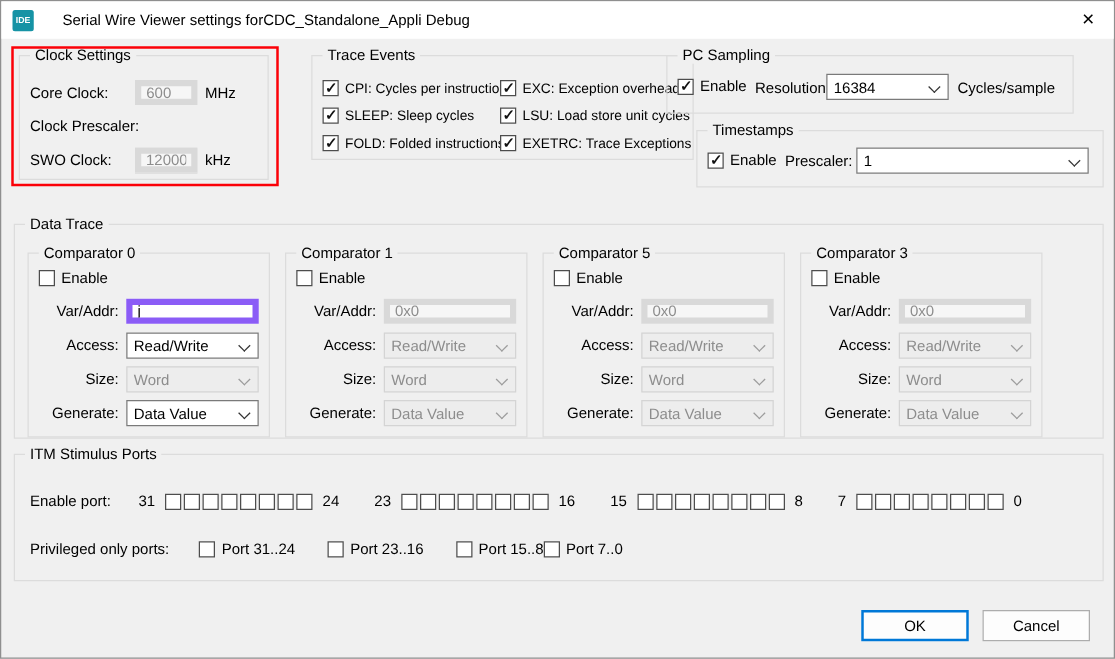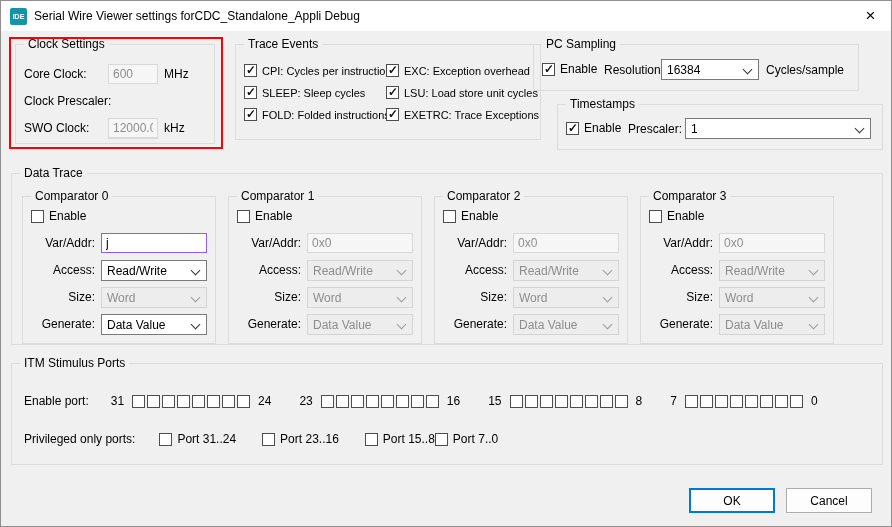--- a/index.html
+++ b/index.html
@@ -3,35 +3,35 @@
 <meta charset="utf-8">
 <style>
   *{box-sizing:border-box;margin:0;padding:0}
   html,body{width:892px;height:527px}
   body{position:relative;font-family:"Liberation Sans",sans-serif;font-size:12px;color:#000;
        background:#f0f0f0;border:1px solid #8f8f8f;overflow:hidden}
 
   .titlebar{position:absolute;left:0;top:0;width:892px;height:30px;background:#ffffff}
   .app-icon{position:absolute;left:9px;top:7px;width:17px;height:17px;background:#1693a5;color:#fff;
             font-size:7px;font-weight:bold;display:flex;align-items:center;justify-content:center;border-radius:2px}
-  .title-text{position:absolute;left:33px;top:0;line-height:30px;white-space:nowrap}
+  .title-text{position:absolute;left:49px;top:0;line-height:30px;white-space:nowrap}
   .close-btn{position:absolute;right:0;top:0;width:45px;height:30px;display:flex;align-items:center;
              justify-content:center;font-size:17px;cursor:pointer}
 
   .groupbox{position:absolute;border:1px solid #dcdcdc}
   .legend{position:absolute;top:-8px;left:8px;background:#f0f0f0;padding:0 4px;white-space:nowrap}
 
   .cbrow{position:absolute;display:flex;align-items:center;gap:5px;white-space:nowrap}
   .cb{width:13px;height:13px;border:1px solid #4d4d4d;background:#fff;position:relative;flex:none;display:inline-block}
   .cb.checked::after{content:"\2713";position:absolute;left:1px;top:-2px;font-size:12px;font-weight:bold;color:#111}
   .cblabel{white-space:nowrap}
   .tight .cblabel{font-size:11px}
 
   .label{position:absolute;white-space:nowrap}
-  .textbox{position:absolute;height:20px;border:1px solid #8b5cf6;background:#fff;
+  .textbox{position:absolute;height:20px;border:5px solid #8b5cf6;background:#fff;
            font:12px "Liberation Sans",sans-serif;padding:0 4px;color:#000;outline:none}
   .textbox.dis{background:#f6f6f6;border-color:#d9d9d9;color:#8d8d8d}
 
   .combo{position:absolute;height:21px;border:1px solid #7a7a7a;background:#fff;display:flex;
          align-items:center;padding:0 20px 0 5px;white-space:nowrap;cursor:default}
   .combo .chev{position:absolute;right:7px;top:6px;width:7px;height:7px;border-right:1.6px solid #333;
                border-bottom:1.6px solid #333;transform:rotate(45deg)}
   .combo.dis{background:#ededed;border-color:#d4d4d4;color:#8d8d8d}
   .combo.dis .chev{border-color:#9c9c9c}
 
@@ -63,21 +63,21 @@
 
   <span class="label" style="left:8px;top:49px">Clock Prescaler:</span>
   <input class="textbox dis" style="left: 92px; top: 46px; width: 50px; margin-top: 28px;" value="50">
 
   <span class="label" style="left:8px;top:76px">SWO Clock:</span>
   <input class="textbox dis" style="left: 92px; top: 73px; width: 50px;" value="12000.0">
   <span class="label" style="left:148px;top:76px">kHz</span>
 </div>
 <div class="hl-rect" style="left:8px;top:36px;width:214px;height:112px"></div>
 
-<div class="groupbox tight" style="left:234px;top:43px;width:306px;height:96px">
+<div class="groupbox tight" style="left:248px;top:43px;width:306px;height:84px">
   <span class="legend">Trace Events</span>
 
   <span class="cbrow" style="left:8px;top:19px">
     <span class="cb checked"></span>
     <span class="cblabel">CPI: Cycles per instruction</span>
   </span>
   <span class="cbrow" style="left:150px;top:19px">
     <span class="cb checked"></span>
     <span class="cblabel">EXC: Exception overhead</span>
   </span>
@@ -120,21 +120,21 @@
     <span class="cb checked"></span>
     <span class="cblabel">Enable</span>
   </span>
   <span class="label" style="left:70px;top:17px">Prescaler:</span>
   <div class="combo" style="left:127px;top:13px;width:186px">
     <span>1</span>
     <span class="chev"></span>
   </div>
 </div>
 
-<div class="groupbox" style="left:10px;top:172px;width:872px;height:172px">
+<div class="groupbox" style="left:10px;top:178px;width:872px;height:172px">
   <span class="legend">Data Trace</span>
 
   <div class="groupbox" style="left:10px;top:22px;width:194px;height:148px">
     <span class="legend">Comparator 0</span>
     <span class="cbrow" style="left:8px;top:12px">
       <span class="cb"></span>
       <span class="cblabel">Enable</span>
     </span>
     <span class="label" style="left:0;top:39px;width:72px;text-align:right">Var/Addr:</span>
     <input class="textbox" style="left: 78px; top: 36px; width: 106px;" value="j">
@@ -174,21 +174,21 @@
       <span class="chev"></span>
     </div>
     <span class="label" style="left:0;top:120px;width:72px;text-align:right">Generate:</span>
     <div class="combo dis" style="left:78px;top:117px;width:106px">
       <span>Data Value</span>
       <span class="chev"></span>
     </div>
   </div>
 
   <div class="groupbox" style="left:422px;top:22px;width:194px;height:148px">
-    <span class="legend">Comparator 2</span>
+    <span class="legend">Comparator 5</span>
     <span class="cbrow" style="left:8px;top:12px">
       <span class="cb"></span>
       <span class="cblabel">Enable</span>
     </span>
     <span class="label" style="left:0;top:39px;width:72px;text-align:right">Var/Addr:</span>
     <input class="textbox dis" style="left: 78px; top: 36px; width: 106px;" value="0x0">
     <span class="label" style="left:0;top:66px;width:72px;text-align:right">Access:</span>
     <div class="combo dis" style="left:78px;top:63px;width:106px">
       <span>Read/Write</span>
       <span class="chev"></span>

